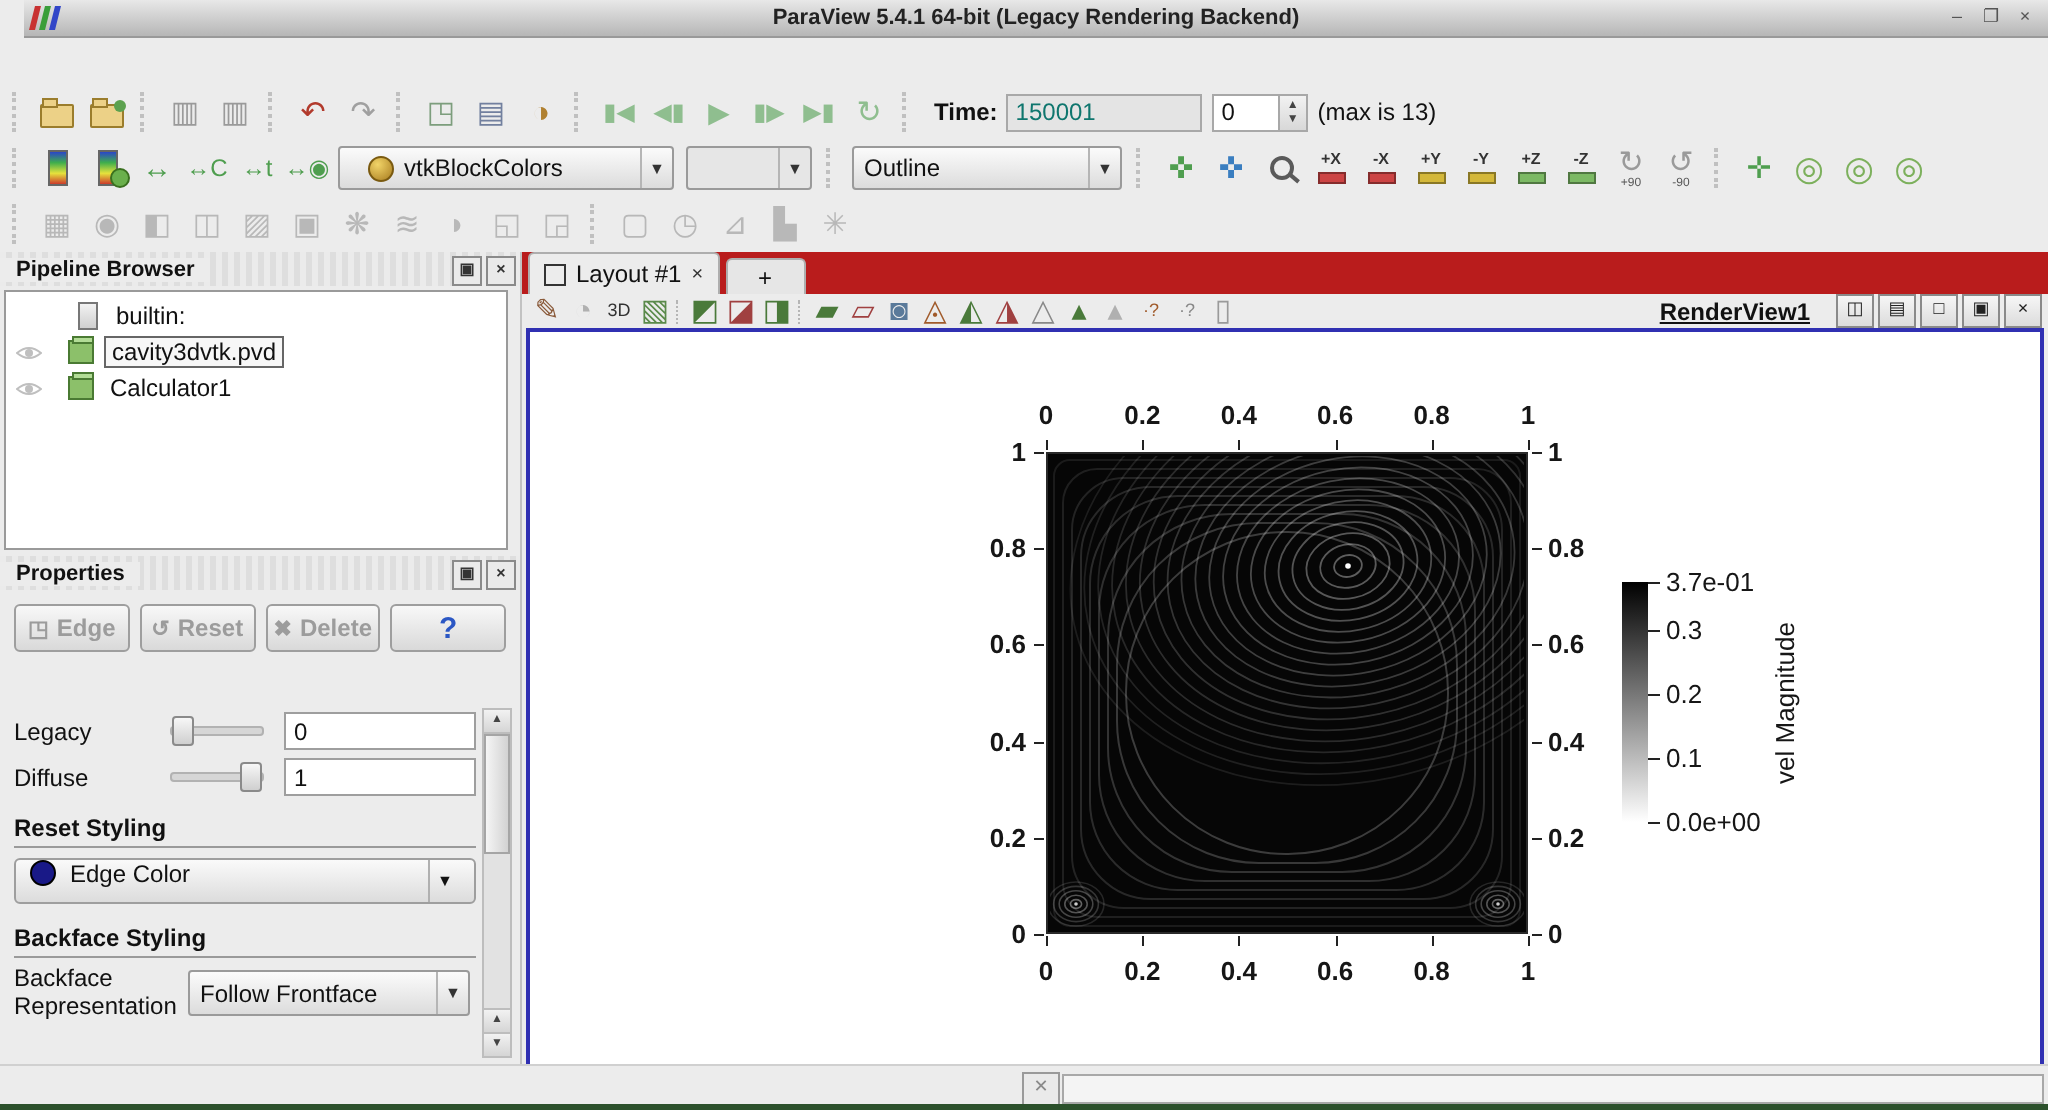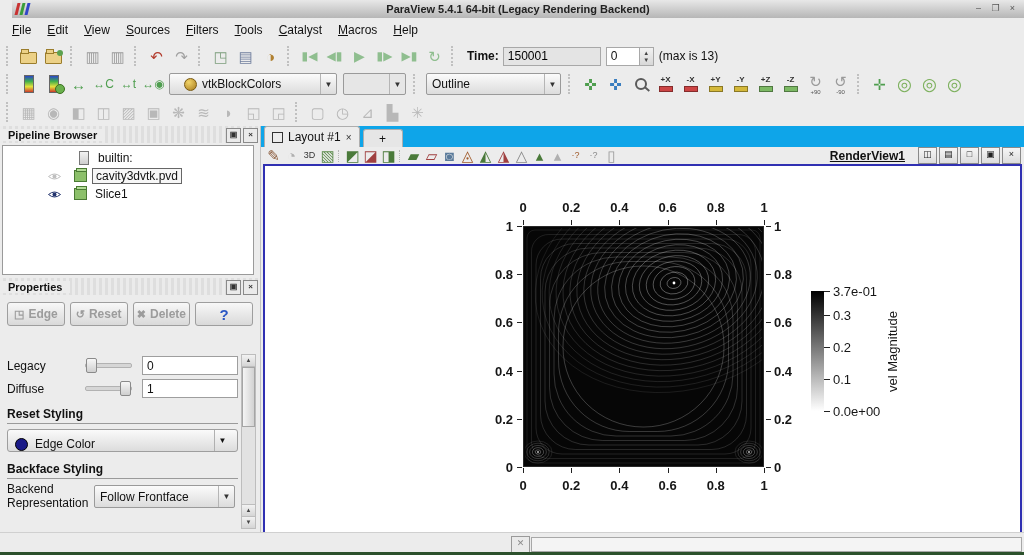--- a/index.html
+++ b/index.html
@@ -33,21 +33,21 @@
   .folder-icon::before{content:'';position:absolute;top:-4px;left:0;width:6px;height:3px;background:#ecd187;border:1px solid #9b7d2c;}
   .folder-icon.save::after{content:'';position:absolute;right:-2px;top:-3px;width:6px;height:6px;border-radius:50%;background:#5ca14f;}
   .cmap-icon{width:8px;height:16px;background:linear-gradient(#2b46c8,#3fae4c,#e5e23c,#cc3b2b);border:1px solid #666;}
   .cmap-icon.edit::after{content:'';position:absolute;margin-left:5px;margin-top:8px;width:8px;height:8px;border-radius:50%;background:#6ab04c;border:1px solid #3a701f;}
   .mag-icon{width:8px;height:8px;border:2px solid #5a5a5a;border-radius:50%;position:relative;}
   .mag-icon::after{content:'';position:absolute;width:6px;height:2px;background:#5a5a5a;right:-5px;bottom:-2px;transform:rotate(40deg);}
   .ax-top{font-size:8px;font-weight:bold;color:#333;line-height:1;}
   .ax-bar{width:12px;height:4px;margin-top:2px;border:1px solid rgba(0,0,0,.35);}
   .sub{font-size:6px;color:#555;line-height:1;}
   .time-label{font-weight:bold;margin:0 4px 0 6px;}
-  .time-field{width:88px;height:17px;border:1px solid #a8a8a8;background:#e4e4e4;color:#000000;
+  .time-field{width:88px;height:17px;border:1px solid #a8a8a8;background:#e4e4e4;color:#0f766e;
     display:flex;align-items:center;padding:0 4px;}
   .spin{display:flex;border:1px solid #a8a8a8;background:#fff;height:17px;margin-left:5px;}
   .spin .val{width:24px;padding:0 4px;display:flex;align-items:center;}
   .spin .arrows{display:flex;flex-direction:column;width:13px;background:linear-gradient(#f2f2f2,#d8d8d8);
     border-left:1px solid #a8a8a8;font-size:6px;color:#444;align-items:center;justify-content:center;gap:1px;}
   .maxnote{margin-left:5px;}
 
   .combo{height:20px;border:1px solid #9a9a9a;border-radius:2px;background:linear-gradient(#fbfbfb,#dcdcdc);
     display:flex;align-items:center;padding-left:5px;margin:0 3px;}
   .combo .arrow{margin-left:auto;width:15px;align-self:stretch;border-left:1px solid #b5b5b5;
@@ -60,21 +60,21 @@
   .dock{position:absolute;left:0;width:260px;border-right:1px solid #c2c2c2;background:#ececec;}
   #pipeline-dock{top:126px;height:152px;}
   #properties-dock{top:278px;height:254px;}
   .dock-title{height:17px;display:flex;align-items:center;justify-content:flex-start;font-size:11px;font-weight:bold;
     background:repeating-linear-gradient(90deg,#ebebeb 0 3px,#dedede 3px 6px);position:relative;}
   .dock-title .txt{background:#ececec;padding:0 8px;}
   .dock-btns{position:absolute;right:2px;top:2px;display:flex;gap:2px;}
   .dock-btn{width:13px;height:13px;border:1px solid #8a8a8a;background:#eaeaea;font-size:8px;line-height:11px;text-align:center;color:#333;}
 
   .tree{position:absolute;top:19px;left:2px;right:6px;bottom:3px;background:#fff;border:1px solid #9a9a9a;padding-top:3px;}
-  .tree-row{display:flex;align-items:center;height:18px;padding-left:40px;}
+  .tree-row{display:flex;align-items:center;height:18px;}
   .eye{width:15px;margin-left:5px;display:flex;align-items:center;}
   .eye.hidden{color:#bfbfbf;} .eye.visible{color:#24356e;}
   .cube{width:11px;height:10px;background:#8cc06a;border:1px solid #4a7a33;margin:0 5px 0 11px;position:relative;flex:none;}
   .cube::before{content:'';position:absolute;left:1px;top:-3px;width:9px;height:2px;background:#b2dc96;border:1px solid #4a7a33;}
   .server-icon{width:8px;height:12px;border:1px solid #777;background:linear-gradient(#f2f2f2,#cfcfcf);margin:0 6px 0 36px;flex:none;}
   .item-label{padding:0 3px;}
   .item-label.sel{border:1px solid #666;background:#f7f7f7;}
 
   
   .pbtns{display:flex;gap:5px;padding:7px 7px 4px 7px;}
@@ -88,37 +88,37 @@
   .gear-btn{width:21px;height:21px;border:1px solid #9e9e9e;border-radius:3px;
     background:linear-gradient(#f2f2f2,#d5d5d5);text-align:center;line-height:19px;color:#8a8a8a;font-size:12px;}
   .prop-body{position:absolute;top:74px;left:7px;right:22px;bottom:0;overflow:hidden;}
   .prow{display:flex;align-items:center;margin:4px 0;}
   .prow label{width:78px;}
   .slider{flex:1;height:3px;background:#d6d6d6;border:1px solid #b2b2b2;border-radius:2px;position:relative;margin-right:10px;}
   .knob{width:9px;height:13px;background:linear-gradient(#f7f7f7,#cfcfcf);border:1px solid #8a8a8a;border-radius:2px;
     position:absolute;top:-6px;}
   .val-box{width:86px;height:17px;border:1px solid #9e9e9e;background:#fff;padding:0 4px;display:flex;align-items:center;}
   .sect{font-weight:bold;border-bottom:1px solid #9a9a9a;padding:5px 0 2px;margin-top:3px;}
-  .color-btn{display:flex;align-items:flex-end;gap:7px;height:21px;border:1px solid #9e9e9e;border-radius:3px;
+  .color-btn{display:flex;align-items:flex-start;gap:7px;height:21px;border:1px solid #9e9e9e;border-radius:3px;
     background:linear-gradient(#fafafa,#dcdcdc);padding:0 7px;margin:5px 0;}
   .color-btn .arrow{margin-left:auto;width:15px;align-self:stretch;border-left:1px solid #b0b0b0;
     display:flex;align-items:center;justify-content:center;font-size:8px;}
   .dot{width:11px;height:11px;border-radius:50%;flex:none;}
   .dot.blue{background:#191987;border:1px solid #000;}
   .dot.white{background:#fdfdfd;border:1px solid #8a8a8a;}
   .bf-row{display:flex;align-items:center;margin:4px 0;}
   .bf-row label{width:84px;line-height:1.15;}
   .combo.small{flex:1;height:21px;}
   .vscroll{position:absolute;right:4px;top:76px;bottom:3px;width:13px;background:#e2e2e2;border:1px solid #bdbdbd;}
   .sarrow{height:11px;font-size:6px;text-align:center;line-height:11px;color:#444;background:linear-gradient(#f2f2f2,#d5d5d5);border-bottom:1px solid #bdbdbd;}
   .sarrow.b{position:absolute;left:0;right:0;border-top:1px solid #bdbdbd;border-bottom:none;}
   .sthumb{position:absolute;left:0;right:0;top:12px;height:58px;background:linear-gradient(90deg,#f5f5f5,#d2d2d2);border:1px solid #a5a5a5;}
 
   
-  .tabbar{position:absolute;left:261px;top:126px;right:0;height:21px;background:#0ea5e9;
+  .tabbar{position:absolute;left:261px;top:126px;right:0;height:21px;background:#b91c1c;
     border-bottom:1px solid #c2c2c2;display:flex;align-items:flex-end;padding-left:3px;}
   .tab{height:20px;background:#ececec;border:1px solid #aeaeae;border-bottom:none;border-radius:3px 3px 0 0;
     display:flex;align-items:center;padding:0 7px;gap:5px;}
   .tab .sq{width:9px;height:9px;border:1px solid #333;}
   .tab .closex{font-size:10px;color:#333;}
   .tab.add{width:24px;height:17px;justify-content:center;margin-left:3px;background:#e6e6e6;}
   .viewbar{position:absolute;left:261px;top:147px;right:0;height:17px;background:#ececec;
     display:flex;align-items:center;padding-left:5px;gap:4px;}
   .vicon{width:15px;height:14px;font-size:10px;display:flex;align-items:center;justify-content:center;line-height:1;}
   .vsep{width:3px;height:12px;border-left:1px dotted #b5b5b5;}
@@ -157,31 +157,20 @@
         <i id="lg2" style="background: rgb(50, 70, 200);"></i>
       </span>
     <span class="title">ParaView 5.4.1 64-bit (Legacy Rendering Backend)</span>
     <span class="winbtns">
       <span class="winbtn">–</span>
       <span class="winbtn">❐</span>
       <span class="winbtn">×</span>
     </span>
   </div>
 
-  <div class="menubar" id="menubar">
-      <div class="menu-item"><u>F</u>ile</div>
-      <div class="menu-item"><u>E</u>dit</div>
-      <div class="menu-item"><u>V</u>iew</div>
-      <div class="menu-item"><u>S</u>ources</div>
-      <div class="menu-item"><u>F</u>ilters</div>
-      <div class="menu-item"><u>T</u>ools</div>
-      <div class="menu-item"><u>C</u>atalyst</div>
-      <div class="menu-item"><u>M</u>acros</div>
-      <div class="menu-item"><u>H</u>elp</div>
-    </div>
 
   <div class="toolbar" id="tb1">
     <div class="handle"></div>
     <div class="grp" id="tb1-icons">
         <div class="tbtn">
           <span class="folder-icon"></span>
         </div>
         <div class="tbtn">
           <span class="folder-icon save"></span>
         </div>
@@ -411,28 +400,28 @@
           <span class="eye hidden">
             <svg width="13" height="9" viewBox="0 0 13 9">
               <path d="M0.5 4.5 Q6.5 -0.5 12.5 4.5 Q6.5 9.5 0.5 4.5 Z" fill="none" stroke="currentColor"></path>
               <circle cx="6.5" cy="4.5" r="2" fill="currentColor"></circle>
             </svg>
           </span>
           <span class="cube"></span>
           <span class="item-label sel">cavity3dvtk.pvd</span>
         </div>
         <div class="tree-row">
-          <span class="eye visible">
+          <span class="eye hidden">
             <svg width="13" height="9" viewBox="0 0 13 9">
               <path d="M0.5 4.5 Q6.5 -0.5 12.5 4.5 Q6.5 9.5 0.5 4.5 Z" fill="none" stroke="currentColor"></path>
               <circle cx="6.5" cy="4.5" r="2" fill="currentColor"></circle>
             </svg>
           </span>
           <span class="cube"></span>
-          <span class="item-label">Slice1</span>
+          <span class="item-label">Calculator1</span>
         </div>
       </div>
   </div>
 
   <div class="dock" id="properties-dock">
     <div class="dock-title">
       <span class="txt">Properties</span>
       <span class="dock-btns">
         <span class="dock-btn">▣</span>
         <span class="dock-btn">×</span>
@@ -469,21 +458,21 @@
         <div class="val-box">1</div>
       </div>
       <div class="sect">Reset Styling</div>
       <div class="color-btn">
         <span class="dot blue"></span>
         <span>Edge Color</span>
         <span class="arrow">▼</span>
       </div>
       <div class="sect">Backface Styling</div>
       <div class="bf-row">
-        <label>Backend Representation</label>
+        <label>Backface Representation</label>
         <div class="combo small">
           <span>Follow Frontface</span>
           <span class="arrow">▼</span>
         </div>
       </div>
 
     </div>
     <div class="vscroll">
       <div class="sarrow">▲</div>
       <div class="sthumb"></div>

